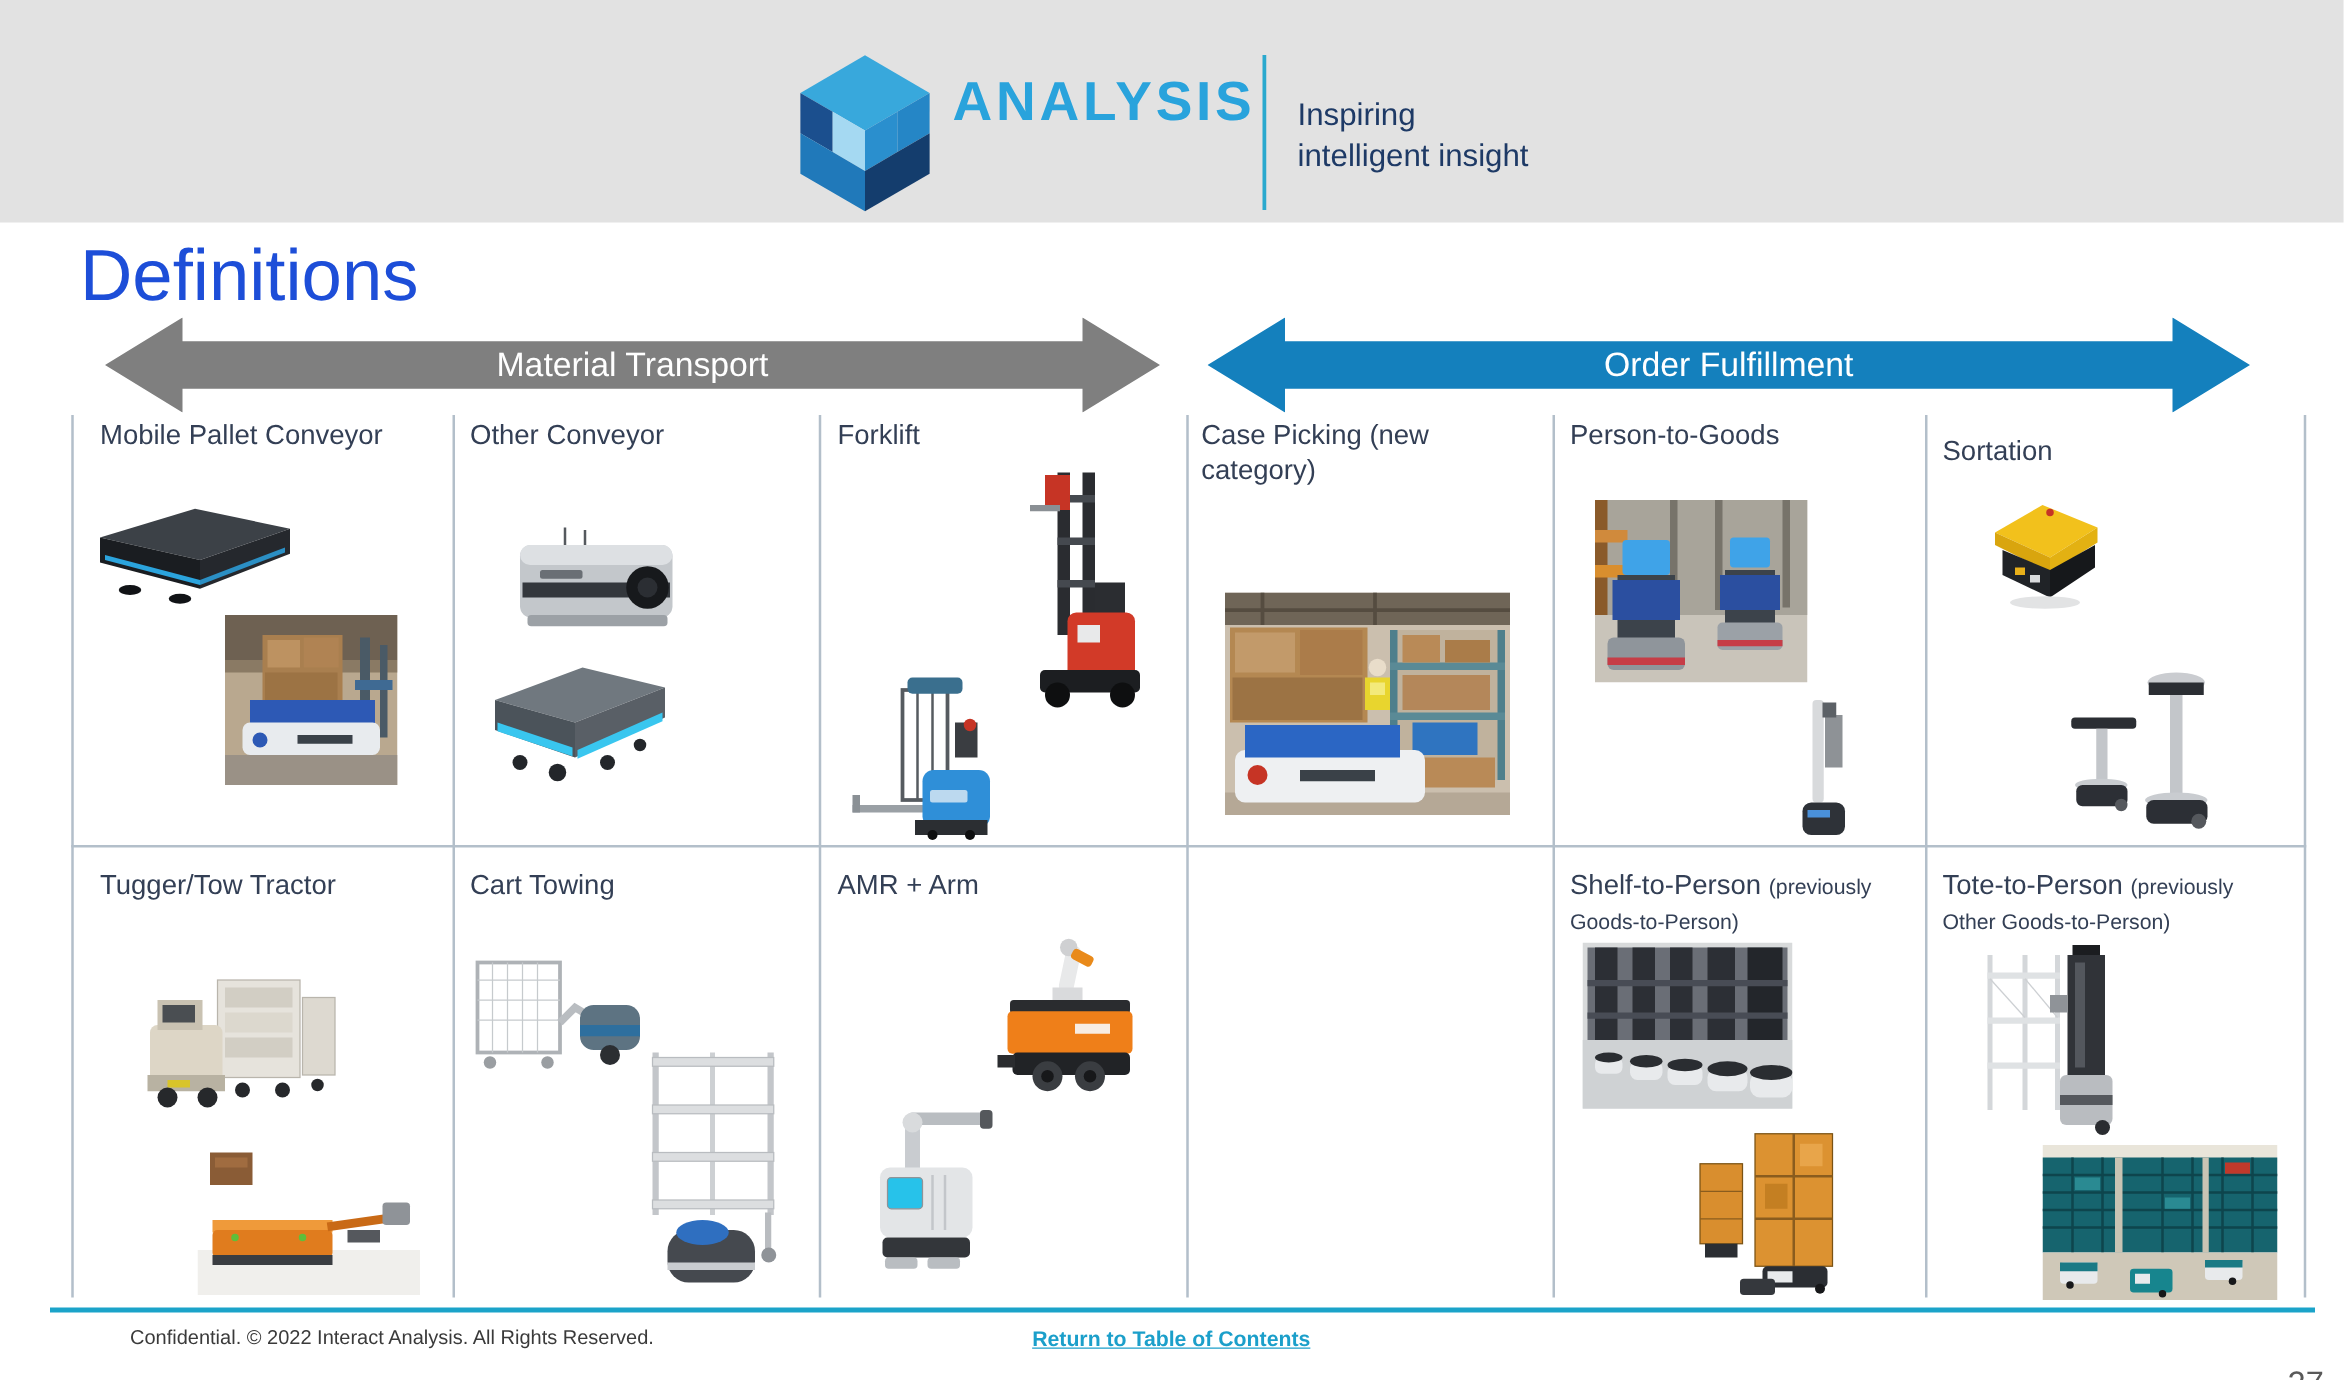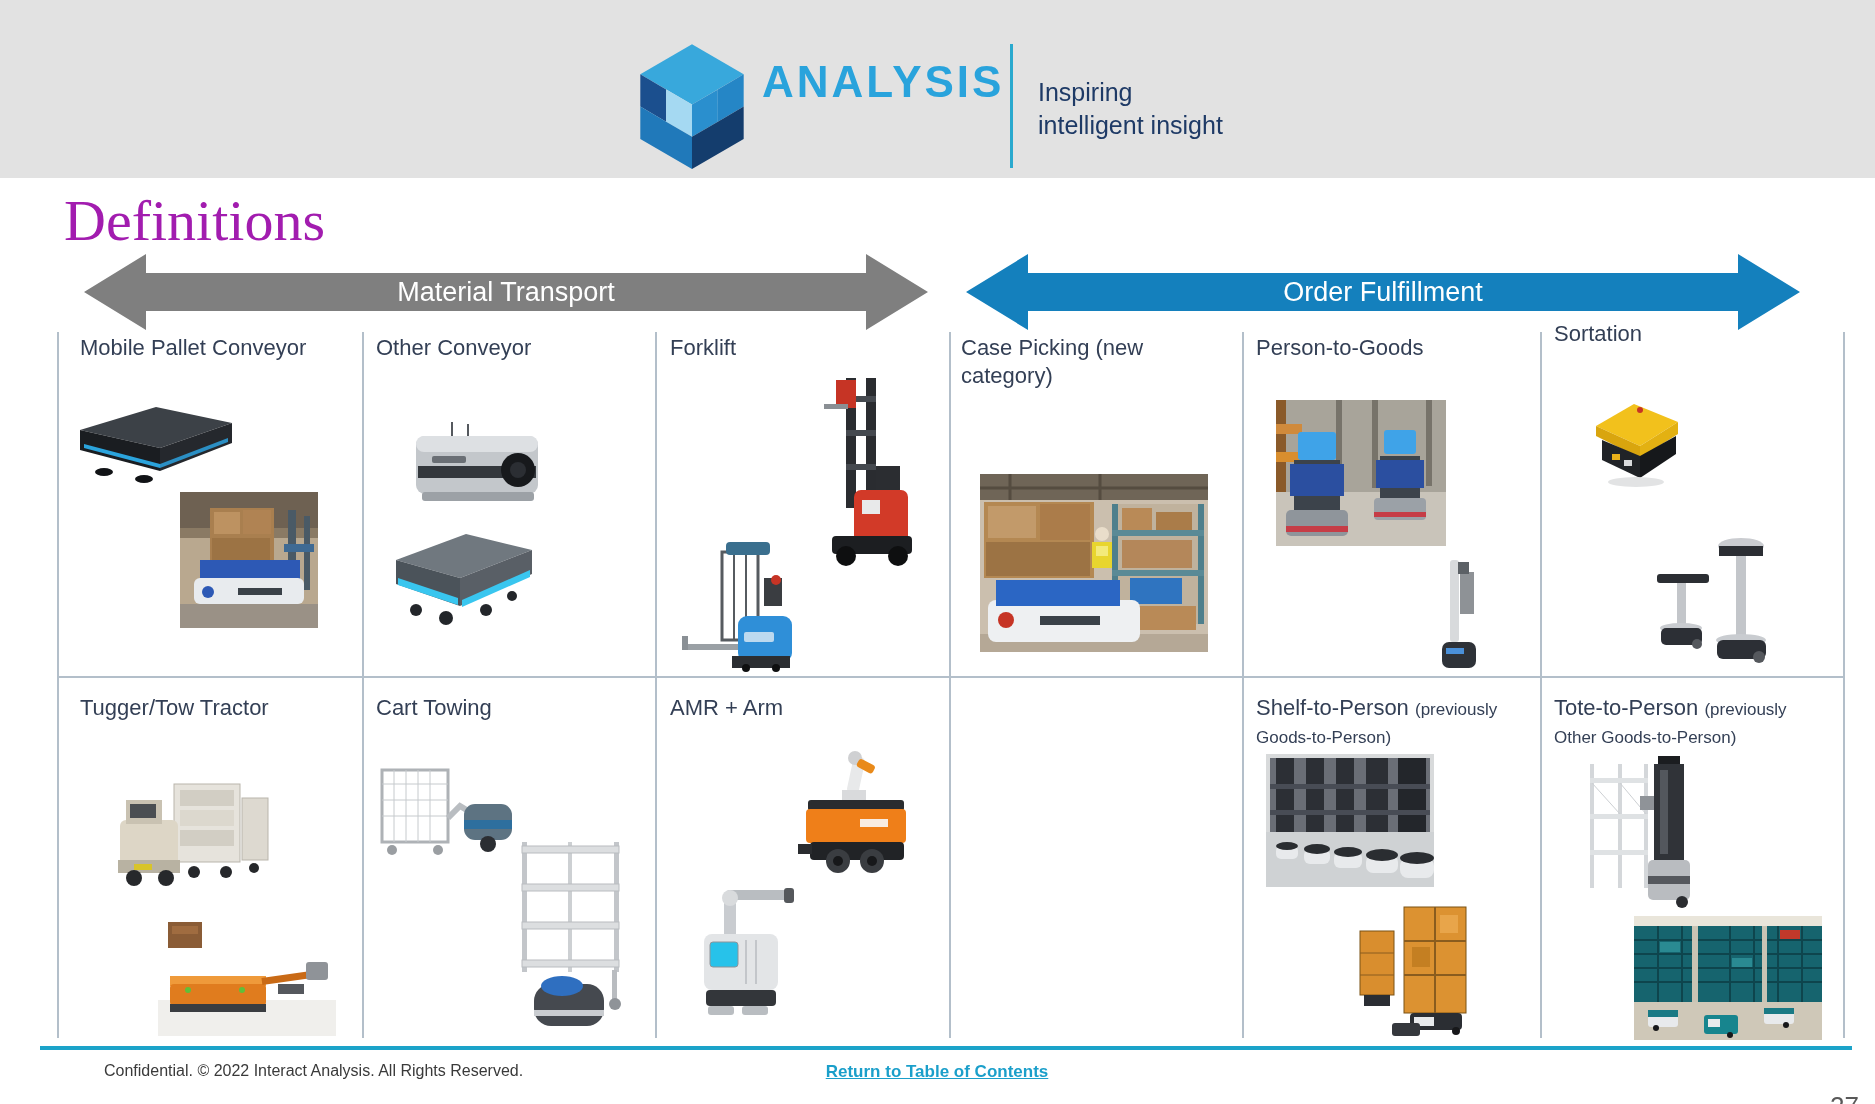--- a/index.html
+++ b/index.html
@@ -9,21 +9,21 @@
 
   
   .band{left:0;top:0;width:1875px;height:178px;background:#e2e2e2;}
   .logo-hex{left:636px;top:42px;width:112px;height:128px;}
   .logo-word1{left:762px;top:60px;font-size:44px;font-weight:bold;letter-spacing:3px;color:#29a3dc;line-height:1;}
   .logo-word2{left:762px;top:108px;font-size:44px;font-weight:bold;letter-spacing:3px;color:#1c3e70;line-height:1;}
   .logo-divider{left:1010px;top:44px;width:3px;height:124px;background:#2aa9ce;}
   .tagline{left:1038px;top:76px;font-size:25px;color:#1e3a66;line-height:1.3;}
 
   
-  .page-title{left:64px;top:192px;font-family:Liberation Serif, serif;font-size:58px;color:#a21caf;line-height:1;letter-spacing:0px;}
+  .page-title{left:64px;top:192px;font-family:Liberation Sans, sans-serif;font-size:58px;color:#1d4ed8;line-height:1;letter-spacing:0px;}
 
   
   .arrow-wrap{top:254px;height:76px;}
   .arrow-label{position:absolute;left:0;top:0;width:100%;height:100%;display:flex;align-items:center;justify-content:center;color:#fff;font-size:27px;}
 
   
   .vline{width:2px;background:#b3bfca;top:332px;height:706px;}
   .hline{left:57px;top:676px;width:1788px;height:2px;background:#b3bfca;}
 
   
@@ -86,21 +86,21 @@
   <div class="abs vline" style="left:1242px"></div>
   <div class="abs vline" style="left:1540px"></div>
   <div class="abs vline" style="left:1843px"></div>
   <div class="abs hline"></div>
 
   <div class="abs cell-label" style="left:80px;top:334px;width:265px;">Mobile Pallet Conveyor</div>
   <div class="abs cell-label" style="left:376px;top:334px;width:262px;">Other Conveyor</div>
   <div class="abs cell-label" style="left:670px;top:334px;width:262px;">Forklift</div>
   <div class="abs cell-label" style="left:961px;top:334px;width:200px;">Case Picking (new category)</div>
   <div class="abs cell-label" style="left:1256px;top:334px;width:270px;">Person-to-Goods</div>
-  <div class="abs cell-label" style="left:1554px;top:320px;width:272px;">Sortation</div>
+  <div class="abs cell-label" style="left:1554px;top:347px;width:272px;">Sortation</div>
 
   <div class="abs cell-label" style="left:80px;top:694px;width:265px;">Tugger/Tow Tractor</div>
   <div class="abs cell-label" style="left:376px;top:694px;width:262px;">Cart Towing</div>
   <div class="abs cell-label" style="left:670px;top:694px;width:262px;">AMR + Arm</div>
   <div class="abs cell-label" style="left:1256px;top:694px;width:275px;">
     <span>Shelf-to-Person</span>
     <span class="sfx">(previously Goods-to-Person)</span>
   </div>
   <div class="abs cell-label" style="left:1554px;top:694px;width:275px;">
     <span>Tote-to-Person</span>

